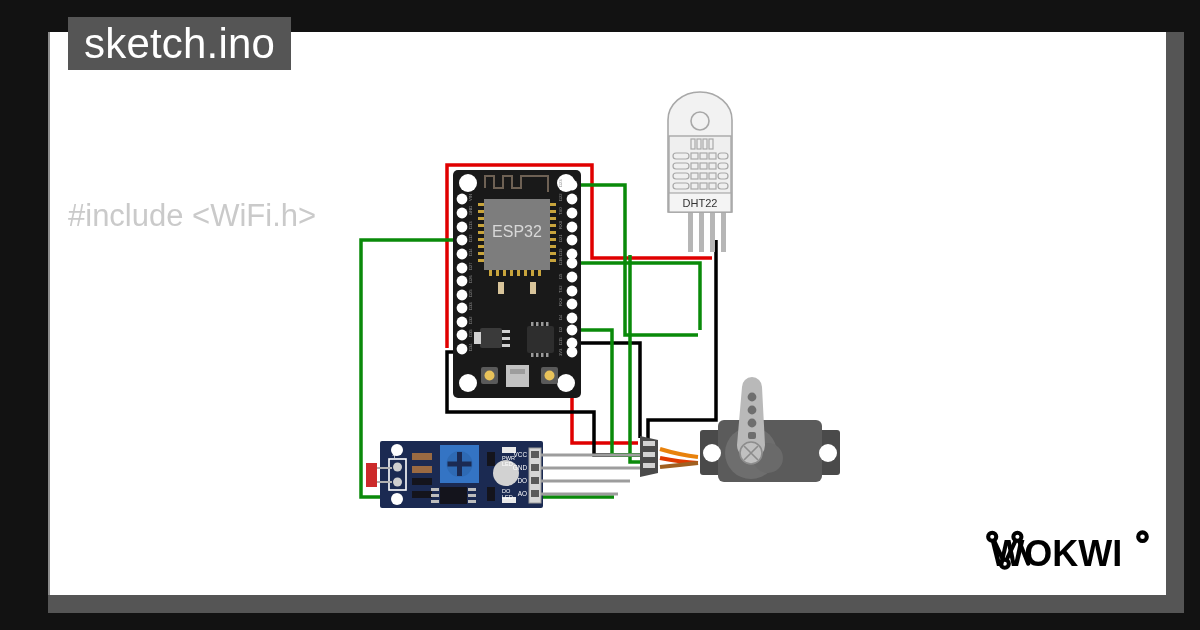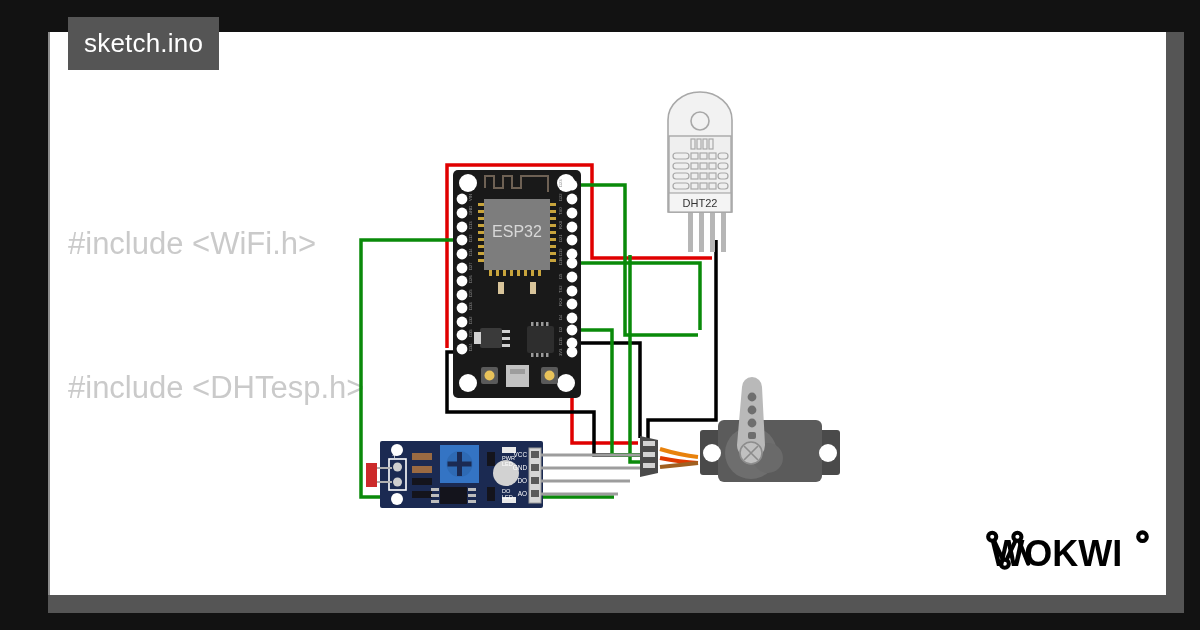--- a/index.html
+++ b/index.html
@@ -29,36 +29,36 @@
     position:absolute;left:48px;top:595px;width:1136px;height:18px;
     background:#555555;
   }
 
   
   .file-tab{
     position:absolute;left:68px;top:17px;
     height:53px;padding:0 16px;
     background:#555555;
     color:#ffffff;
-    font-size:26px;
+    font-size:42px;
     line-height:53px;
     letter-spacing:.2px;
     white-space:nowrap;
     z-index:40;
   }
 
   
   .code{
     position:absolute;left:0;top:0;width:1118px;height:509px;
     color:#cacaca;
     font-family:"Liberation Sans",sans-serif;
     font-size:31px;
     line-height:48px;
     z-index:5;
-    padding:92px 0 0 20px;
+    padding:64px 0 0 20px;
     box-sizing:border-box;
     white-space:pre;
   }
   .code .ln{display:block;height:48px;}
 
   
   .circuit{position:absolute;left:0;top:0;width:1200px;height:630px;z-index:20;pointer-events:none;}
 
   
   .wokwi{
@@ -68,21 +68,20 @@
 </head>
 <body>
 
 <div id="stage">
 
   <div class="panel-shadow"></div>
   <div class="panel">
 
     <div class="code">
       <span class="ln">#include &lt;WiFi.h&gt;</span>
-      <span class="ln">#include &lt;DHTesp.h&gt;</span>
       
       
       
       
       
       
       
     </div>
 
   </div>

